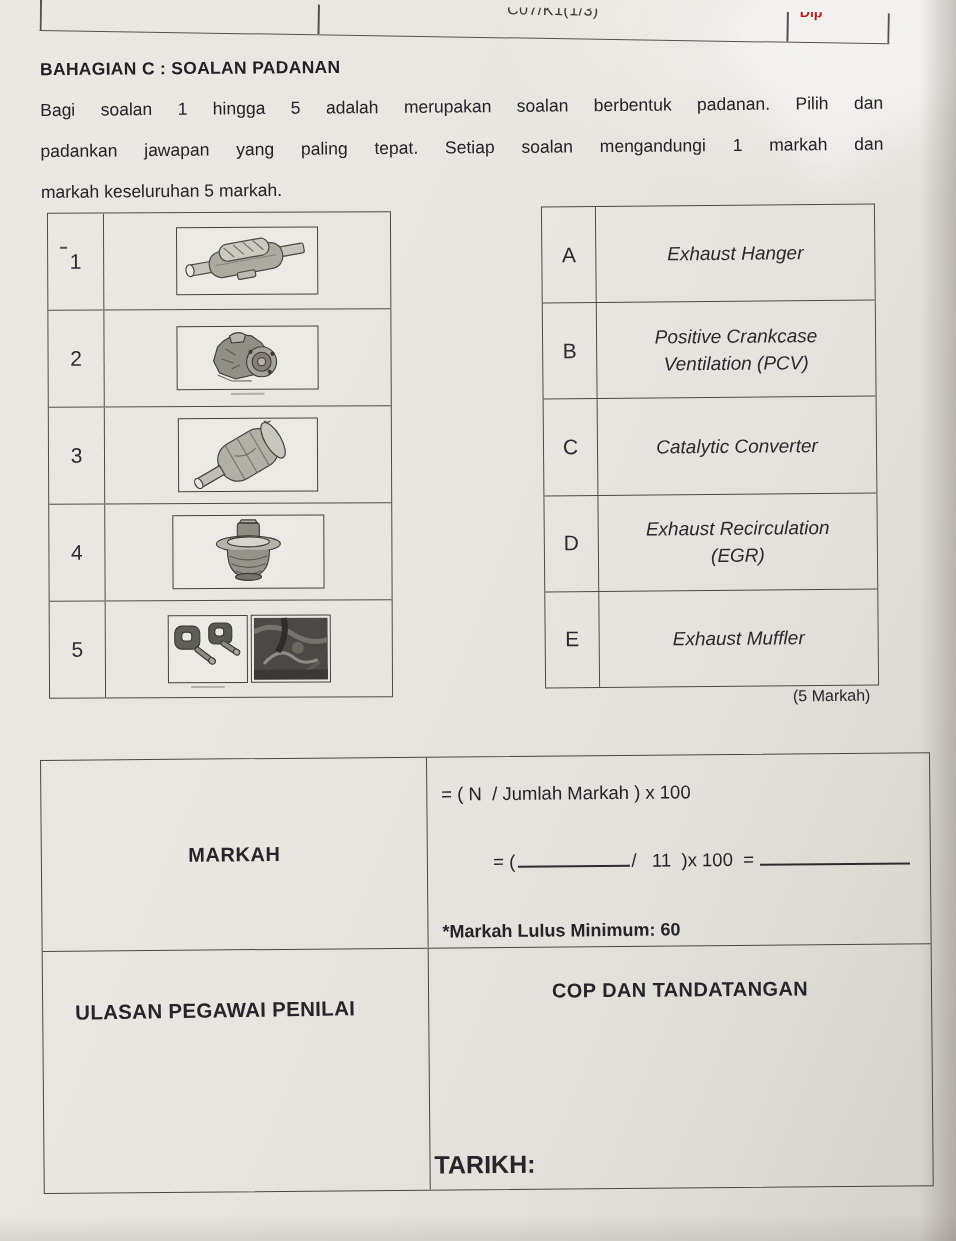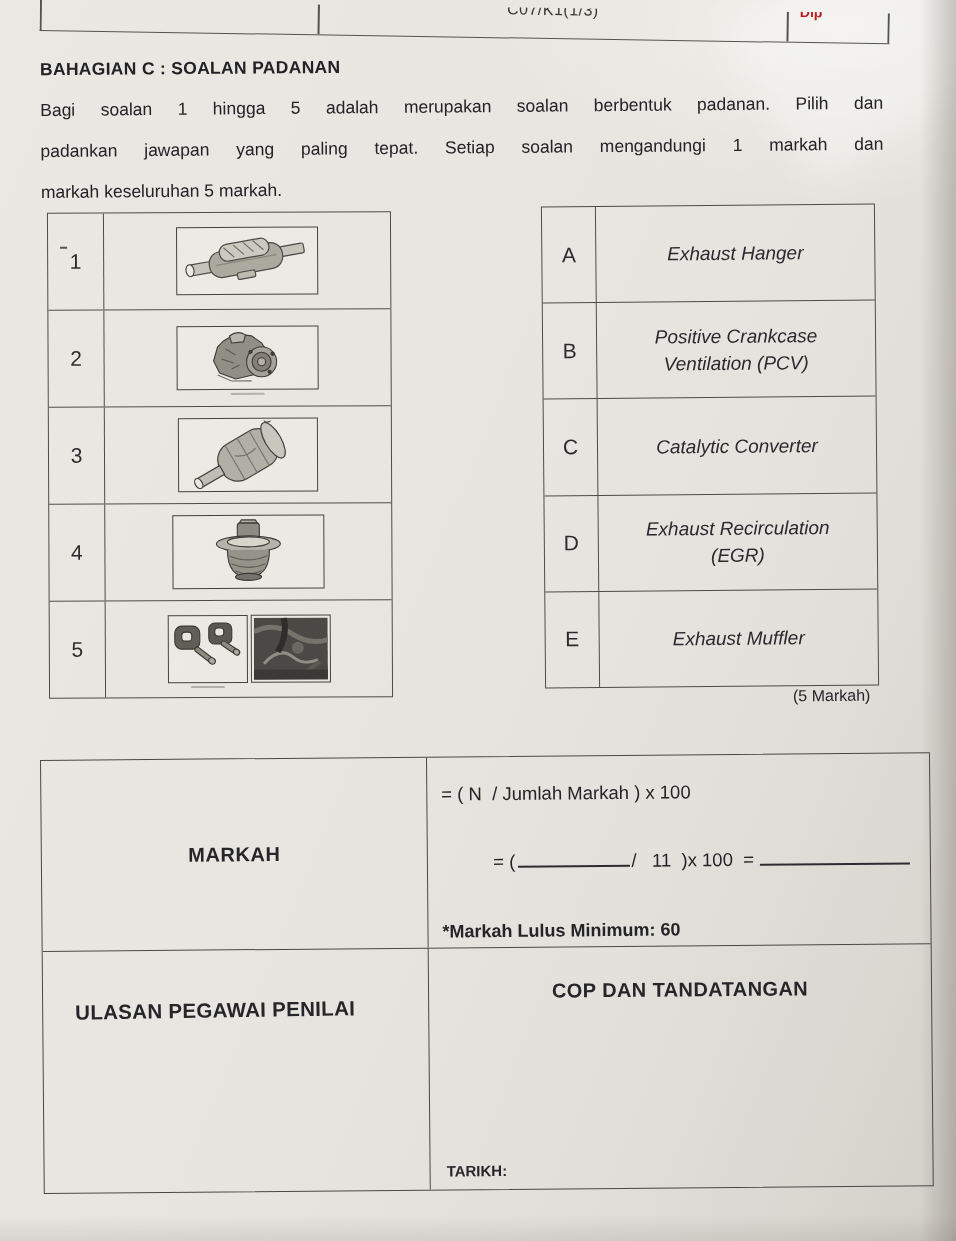--- a/index.html
+++ b/index.html
@@ -124,21 +124,21 @@
   .f-note{font-weight:bold;font-size:18px;}
   .ulasan{
     position:absolute;left:32px;top:48px;font-size:20.5px;font-weight:bold;
     letter-spacing:.3px;transform:rotate(-0.4deg);
   }
   .cop{
     position:absolute;left:0;top:32px;width:100%;text-align:center;
     font-size:20px;font-weight:bold;letter-spacing:.4px;
   }
   .tarikh{
-    position:absolute;left:16px;bottom:10px;font-size:15px;font-weight:bold;
+    position:absolute;left:4px;bottom:10px;font-size:25px;font-weight:bold;
   }
   svg{display:block;}
 </style>
 </head>
 <body>
 
 <div class="paper"></div>
 <div class="corner-light"></div>
 
 <div class="abs top-strip">

